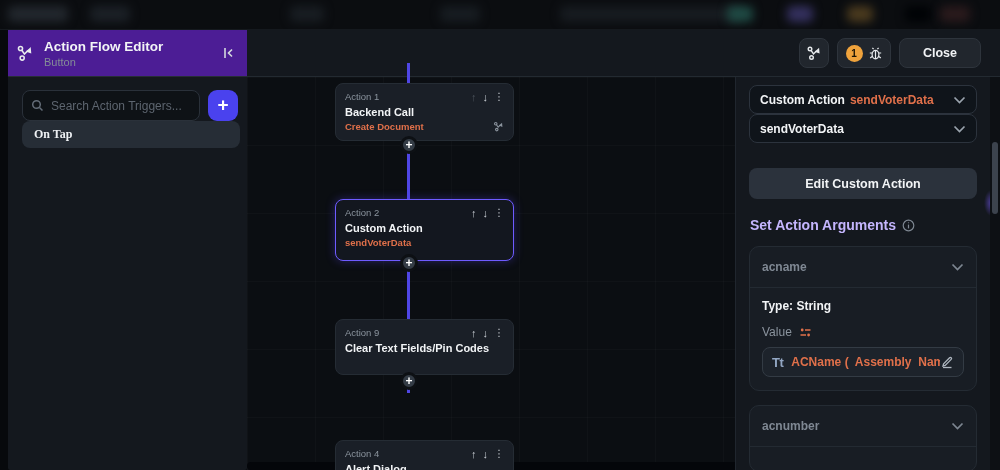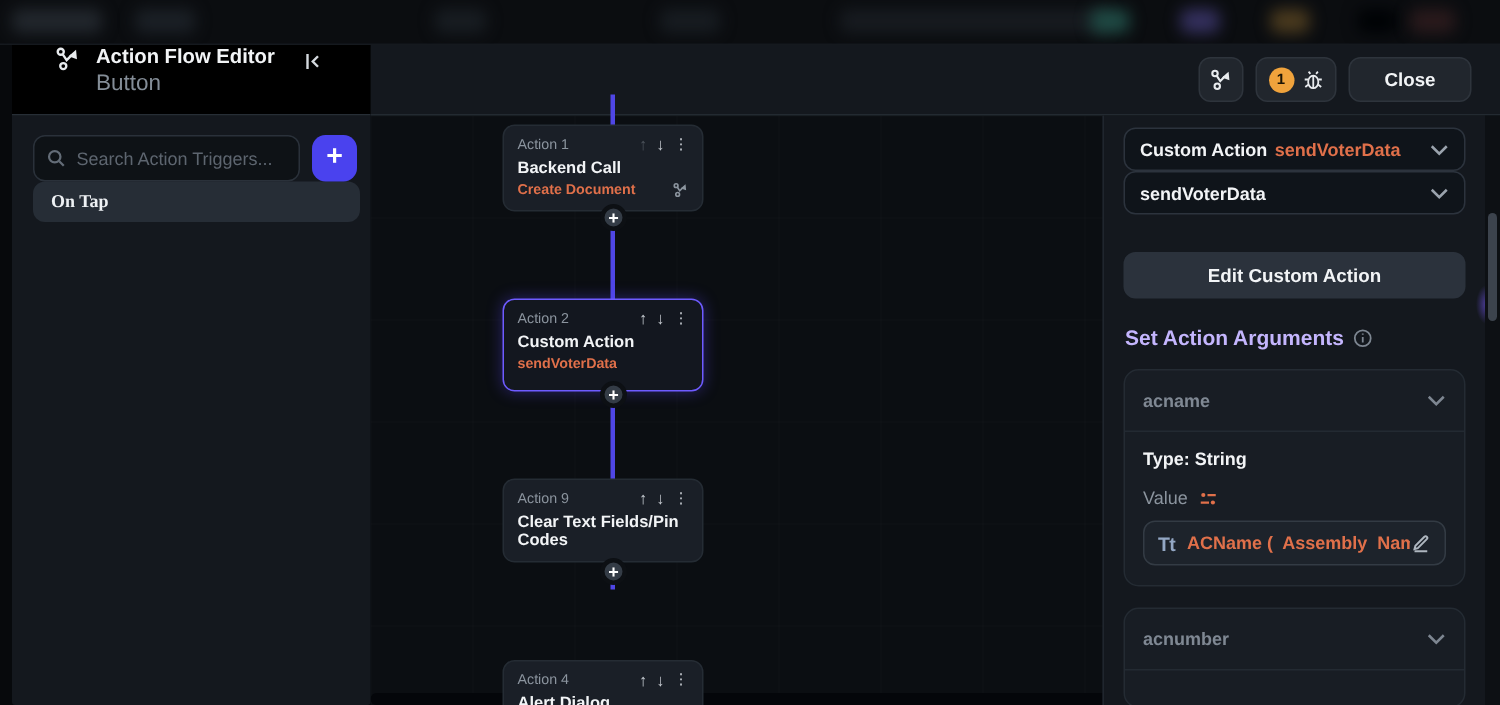--- a/index.html
+++ b/index.html
@@ -8,25 +8,25 @@
   .stage { position:relative; width:1000px; height:470px; background:#07090c; }
 
   
   .topstrip { position:absolute; left:0; top:0; width:1000px; height:30px;
     background:#0b0d10; border-bottom:1px solid #15191e; overflow:hidden; }
   .blob { position:absolute; top:6px; height:16px; border-radius:5px; filter:blur(5px); }
 
   
   .left-panel { position:absolute; left:8px; top:30px; width:239px; height:440px;
     background:#14181e; border-radius:2px; }
-  .lp-header { position:relative; height:47px; background:#000000;
-    border-bottom:1px solid #272e36; display:flex; align-items:flex-start; padding:0 28px; }
+  .lp-header { position:relative; height:47px; background:#4c1d95;
+    border-bottom:1px solid #272e36; display:flex; align-items:center; padding:0 8px; }
   .lp-title-wrap { margin-left:10px; }
   .lp-title { color:#f2f4f6; font-size:13.5px; font-weight:bold; line-height:15px; }
-  .lp-sub { color:#848d97; font-size:15px; margin-top:2px; }
+  .lp-sub { color:#848d97; font-size:11px; margin-top:2px; }
   .lp-collapse { margin-left:auto; width:22px; height:22px; display:flex;
     align-items:center; justify-content:center; cursor:pointer; }
   .search-row { display:flex; align-items:center; padding:13px 9px 0 14px; gap:8px; }
   .search-box { flex:1; height:31px; background:#0e1216; border:1px solid #2a313a;
     border-radius:8px; display:flex; align-items:center; padding:0 8px; gap:7px; }
   .search-box input { background:transparent; border:none; outline:none; color:#c7ccd2;
     font-size:12px; width:130px; font-family:"Liberation Sans",sans-serif; }
   .search-box input::placeholder { color:#5d656f; }
   .add-btn { width:30px; height:31px; background:#4a42ee; border-radius:9px; color:#fff;
     font-size:19px; line-height:29px; text-align:center; font-weight:bold; cursor:pointer; }
@@ -51,21 +51,21 @@
     display:flex; align-items:center; justify-content:center; cursor:pointer; }
   .hbtn.icon-only { width:30px; }
   .hbtn.debug { width:54px; gap:5px; }
   .badge { width:17px; height:17px; border-radius:50%; background:#f0a33c; color:#1b1405;
     font-size:10px; font-weight:bold; display:flex; align-items:center; justify-content:center; }
   .close-btn { width:82px; color:#f2f4f6; font-size:12.5px; font-weight:bold; }
 
   
   .flow-line { position:absolute; left:407px; top:63px; width:3px; height:330px;
     background:#4f46e5; z-index:1; }
-  .action-card { position:absolute; left:335px; width:134px; background:#1a1f27;
+  .action-card { position:absolute; left:335px; width:179px; background:#1a1f27;
     border:1px solid #252c34; border-radius:8px; padding:7px 9px 6px 9px; z-index:2;
     cursor:pointer; }
   .action-card.selected { background:#13171f; border:1.5px solid #6e5bff;
     box-shadow:0 0 10px rgba(92,72,255,.35); }
   .card-top { display:flex; align-items:center; }
   .card-index { color:#8b949e; font-size:9.5px; }
   .card-icons { margin-left:auto; display:flex; align-items:center; gap:6px; }
   .arrow { color:#c9ced4; font-size:11px; font-weight:bold; cursor:pointer; line-height:10px; }
   .arrow.dim { color:#4d545c; }
   .kebab { color:#c9ced4; font-size:10px; cursor:pointer; line-height:10px; }

